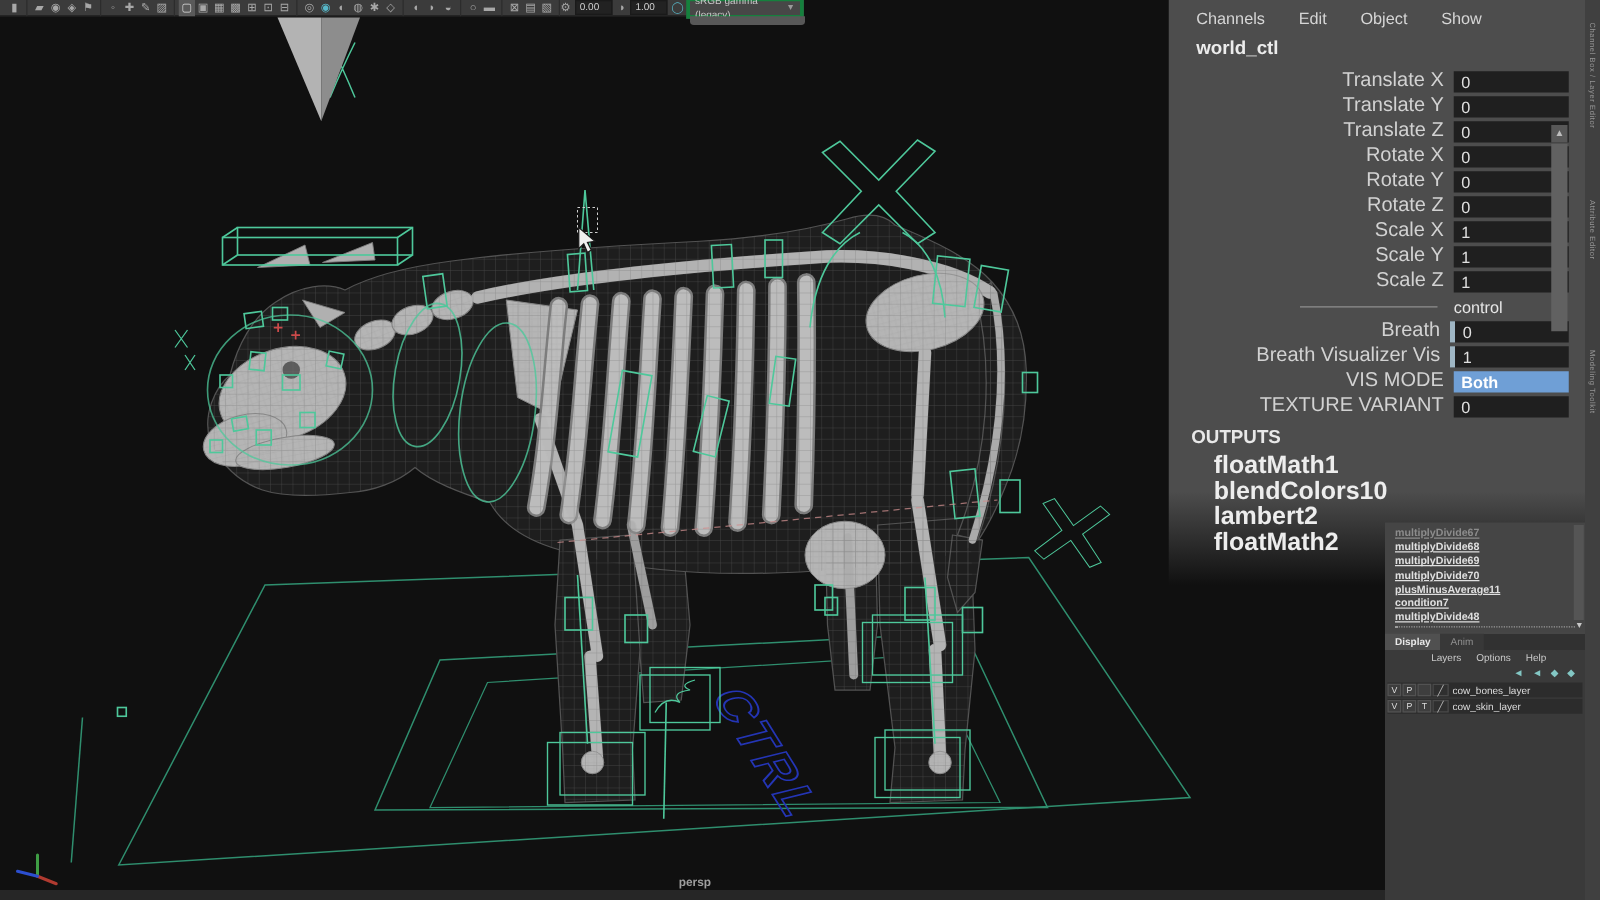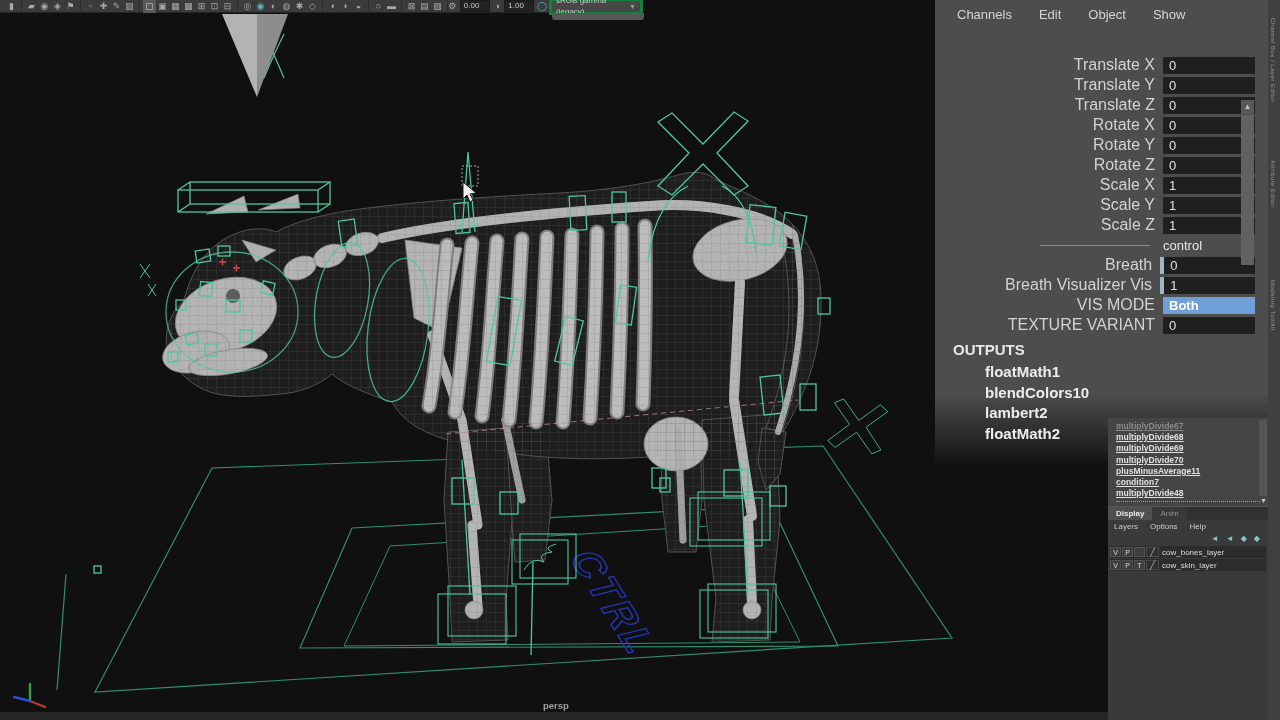--- a/index.html
+++ b/index.html
@@ -37,21 +37,21 @@
   .cb-field{width:86px;height:17px;background:#1f1f1f;color:#e0e0e0;font-size:13px;
             line-height:17px;padding-left:6px;position:relative;}
   .cb-field.strip::before{content:"";position:absolute;left:0;top:0;width:4px;height:100%;
             background:#9fb6c4;}
   .cb-field.strip{padding-left:10px;}
   .cb-field.hl{background:#6f9fd6;color:#fff;font-weight:bold;}
   .cb-shape{display:flex;align-items:center;height:20px;}
   .cb-shape .line{margin-left:105px;flex:0 0 110px;height:1px;background:#8f8f8f;margin-right:13px;}
   .cb-shape .name{font-size:13px;color:#e6e6e6;}
   .cb-outputs-h{position:absolute;left:18px;top:341px;font-size:15px;font-weight:bold;color:#e8e8e8;}
-  .cb-outputs{position:absolute;left:50px;top:362px;font-size:15px;font-weight:bold;color:#ededed;}
+  .cb-outputs{position:absolute;left:36px;top:362px;font-size:20px;font-weight:bold;color:#ededed;}
   .cb-outputs div{height:20.5px;line-height:20.5px;cursor:default;}
   .cb-scroll{position:absolute;right:14px;top:100px;width:13px;z-index:6;}
   .cb-scroll .sarr{width:13px;height:14px;background:#585858;color:#bdbdbd;font-size:8px;
                    text-align:center;line-height:14px;}
   .cb-scroll .sthumb{width:13px;height:150px;background:#616161;margin-top:1px;}
 
   
   .rstrip{position:absolute;left:1268px;top:0;width:12px;height:720px;background:#404040;z-index:7;}
   .rstrip span{position:absolute;left:2px;writing-mode:vertical-rl;font-size:6px;color:#979797;
                letter-spacing:.5px;white-space:nowrap;}
@@ -66,21 +66,21 @@
   .nl-scroll{position:absolute;right:1px;top:2px;width:8px;height:76px;background:#555;}
   .nl-arr{position:absolute;right:1px;bottom:1px;font-size:7px;color:#c8c8c8;line-height:8px;}
 
   
   .ledit{position:absolute;left:1108px;top:506px;width:160px;height:214px;background:#3a3a3a;
          z-index:6;box-sizing:border-box;border-top:1px solid #555;}
   .le-tabs{display:flex;height:13px;background:#313131;}
   .le-tab{font-size:8px;padding:0 8px;line-height:13px;cursor:default;}
   .le-tab.active{background:#505050;color:#e8e8e8;font-weight:bold;}
   .le-tab.idle{background:#383838;color:#8f8f8f;}
-  .le-menu{display:flex;gap:12px;font-size:8px;color:#cacaca;padding:2px 0 2px 6px;}
+  .le-menu{display:flex;gap:12px;font-size:8px;color:#cacaca;padding:2px 0 2px 6px;justify-content:center;}
   .le-icons{display:flex;gap:7px;justify-content:flex-end;padding:1px 8px 2px 0;}
   .le-icons span{font-size:8px;color:#83c7c4;line-height:9px;cursor:default;}
   .le-row{display:flex;align-items:center;height:12px;margin:1px 2px 1px 2px;background:#2c2c2c;}
   .le-cell{width:11px;height:10px;background:#3e3e3e;border:1px solid #525252;color:#ddd;
            font-size:7px;line-height:10px;text-align:center;margin-right:1px;box-sizing:border-box;}
   .le-swatch{width:13px;height:10px;background:#2f2f2f;border:1px solid #4a4a4a;color:#b5b5b5;
              font-size:8px;line-height:9px;text-align:center;margin-right:3px;box-sizing:border-box;}
   .le-name{font-size:8px;color:#dcdcdc;white-space:nowrap;}
 
   svg{position:absolute;left:0;top:0;z-index:1;}
@@ -338,20 +338,21 @@
   <div class="vp-tab"></div>
   <div class="vp-bottom"></div>
 
   <div class="cbox">
     <div class="cb-menu">
       <span>Channels</span>
       <span>Edit</span>
       <span>Object</span>
       <span>Show</span>
     </div>
+    <div class="cb-node">world_ctl</div>
 
     <div class="cb-rows">
       <div class="cb-row">
         <span class="cb-label">Translate X</span>
         <span class="cb-field">0</span>
       </div>
       <div class="cb-row">
         <span class="cb-label">Translate Y</span>
         <span class="cb-field">0</span>
       </div>

